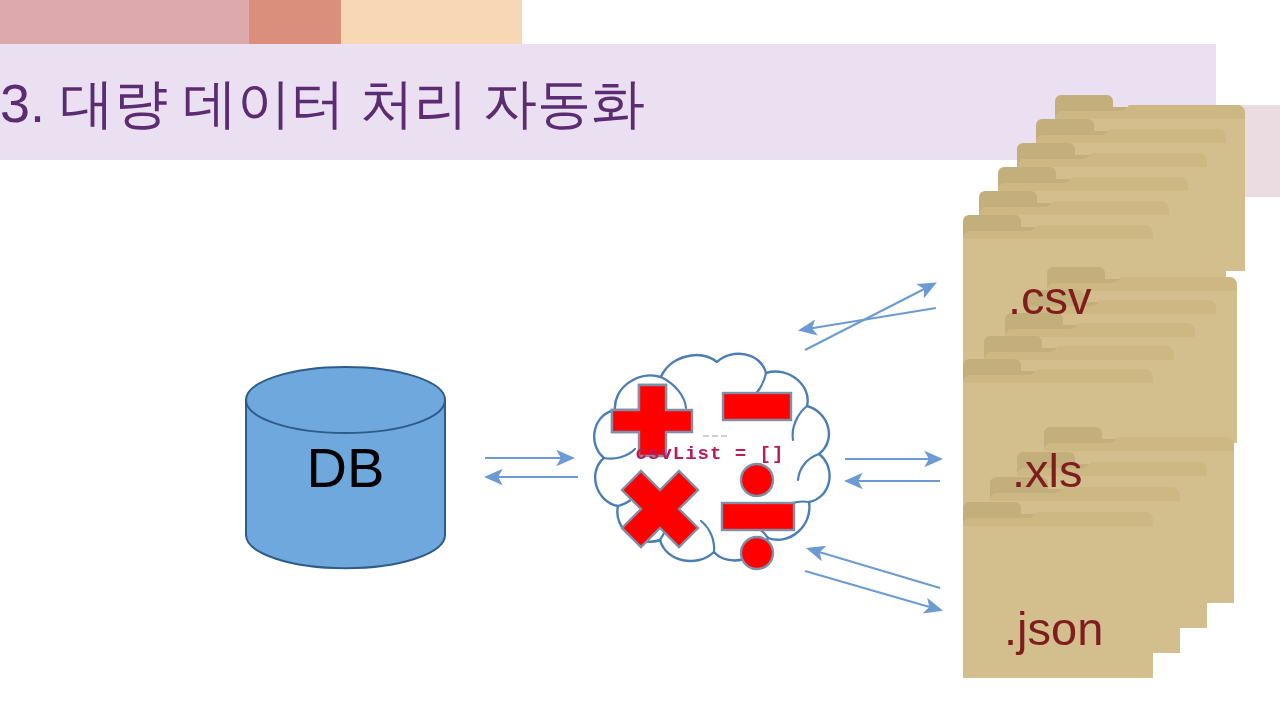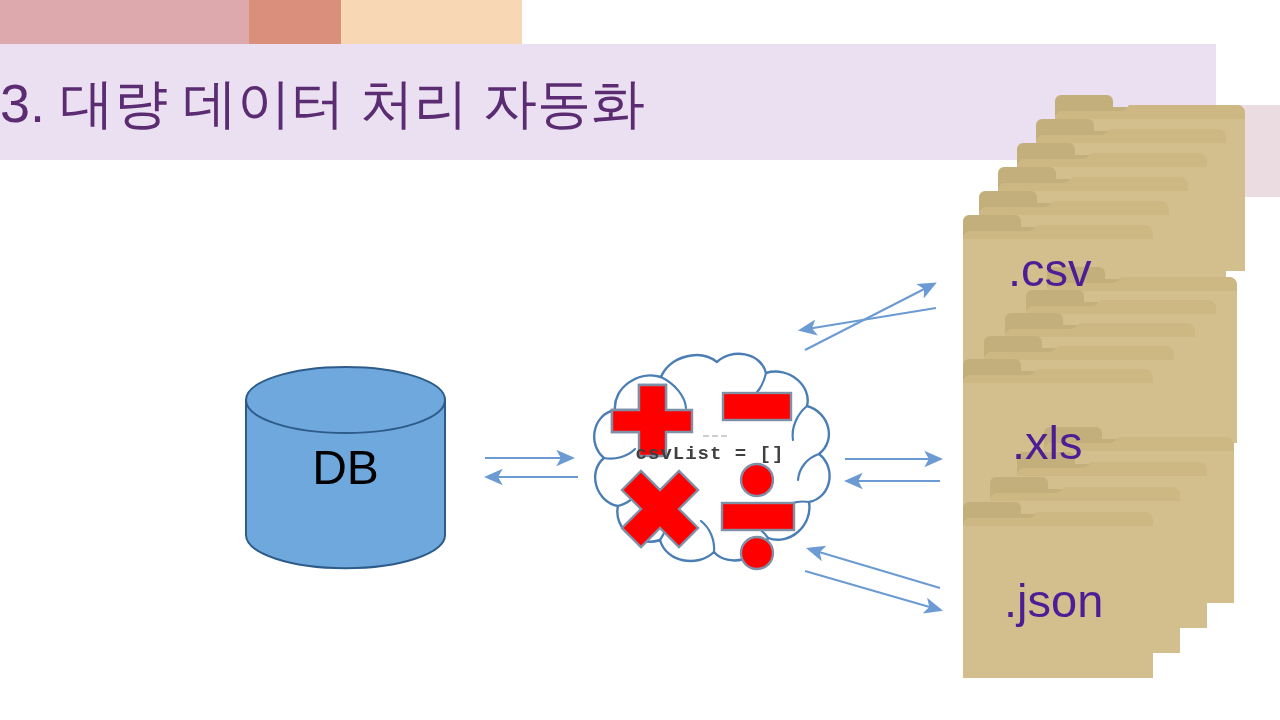--- a/index.html
+++ b/index.html
@@ -24,40 +24,40 @@
     font-family:"Liberation Sans", sans-serif;
     font-size:54px;line-height:62px;color:#5B2C72;white-space:nowrap;
     letter-spacing:0px;
   }
 
   
   .db-wrap{position:absolute;left:243px;top:365px;width:205px;height:205px;}
   .db-label{
     position:absolute;left:0;top:0;width:205px;height:205px;
     display:flex;align-items:center;justify-content:center;
-    font-size:48px;color:#000;font-family:"Liberation Sans", sans-serif;
+    font-size:56px;color:#000;font-family:"Liberation Sans", sans-serif;
   }
 
   
   .cloud-wrap{position:absolute;left:565px;top:340px;width:290px;height:265px;}
   .code-text{
     position:absolute;left:0;top:103px;width:290px;text-align:center;
     font-family:"Liberation Mono", monospace;
-    font-size:19px;font-weight:bold;color:#404040;letter-spacing:1px;
+    font-size:19px;font-weight:bold;color:#be185d;letter-spacing:1px;
   }
   .dash-mark{
     position:absolute;left:138px;top:95px;width:24px;height:2px;
     border-top:2px dashed #cfcfcf;
   }
 
   
   .folders{position:absolute;left:0;top:0;width:1280px;height:720px;pointer-events:none;}
   .folder-label{
-    position:absolute;font-size:47px;color:#4c1d95;
-    font-family:"Liberation Sans", sans-serif;white-space:nowrap;
+    position:absolute;font-size:47px;color:#7f1d1d;
+    font-family:"Liberation Sans", sans-serif;white-space:nowrap;margin-top:28px;
   }
   .lbl-csv {left:1008px;top:242px;}
   .lbl-xls {left:1012px;top:415px;}
   .lbl-json{left:1004px;top:573px;}
 
   svg{display:block;}
   .abs{position:absolute;left:0;top:0;}
 </style>
 </head>
 <body>

